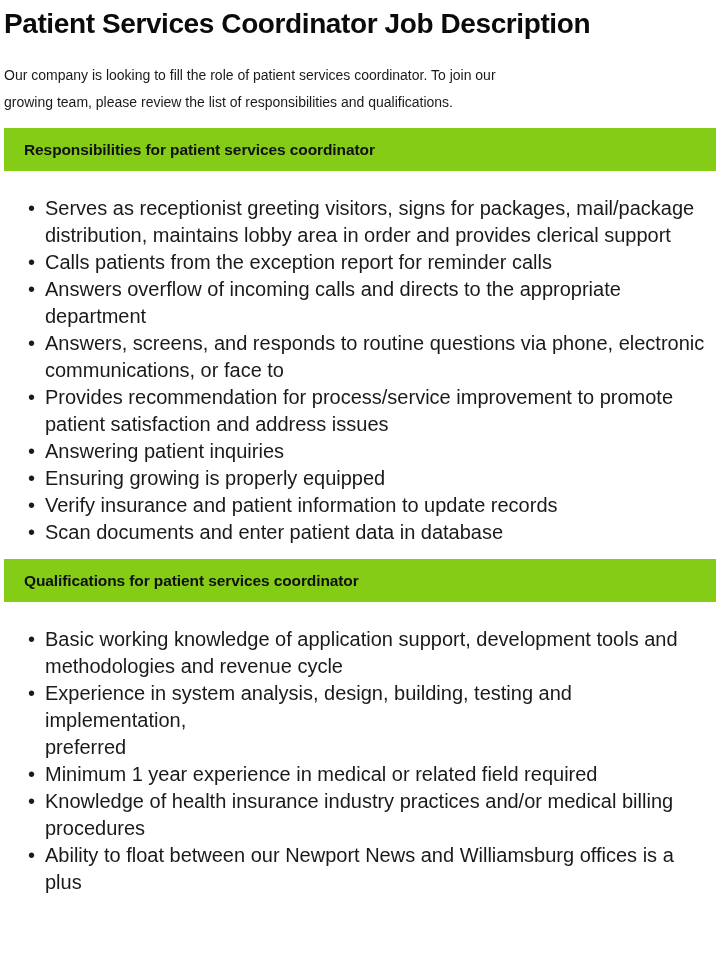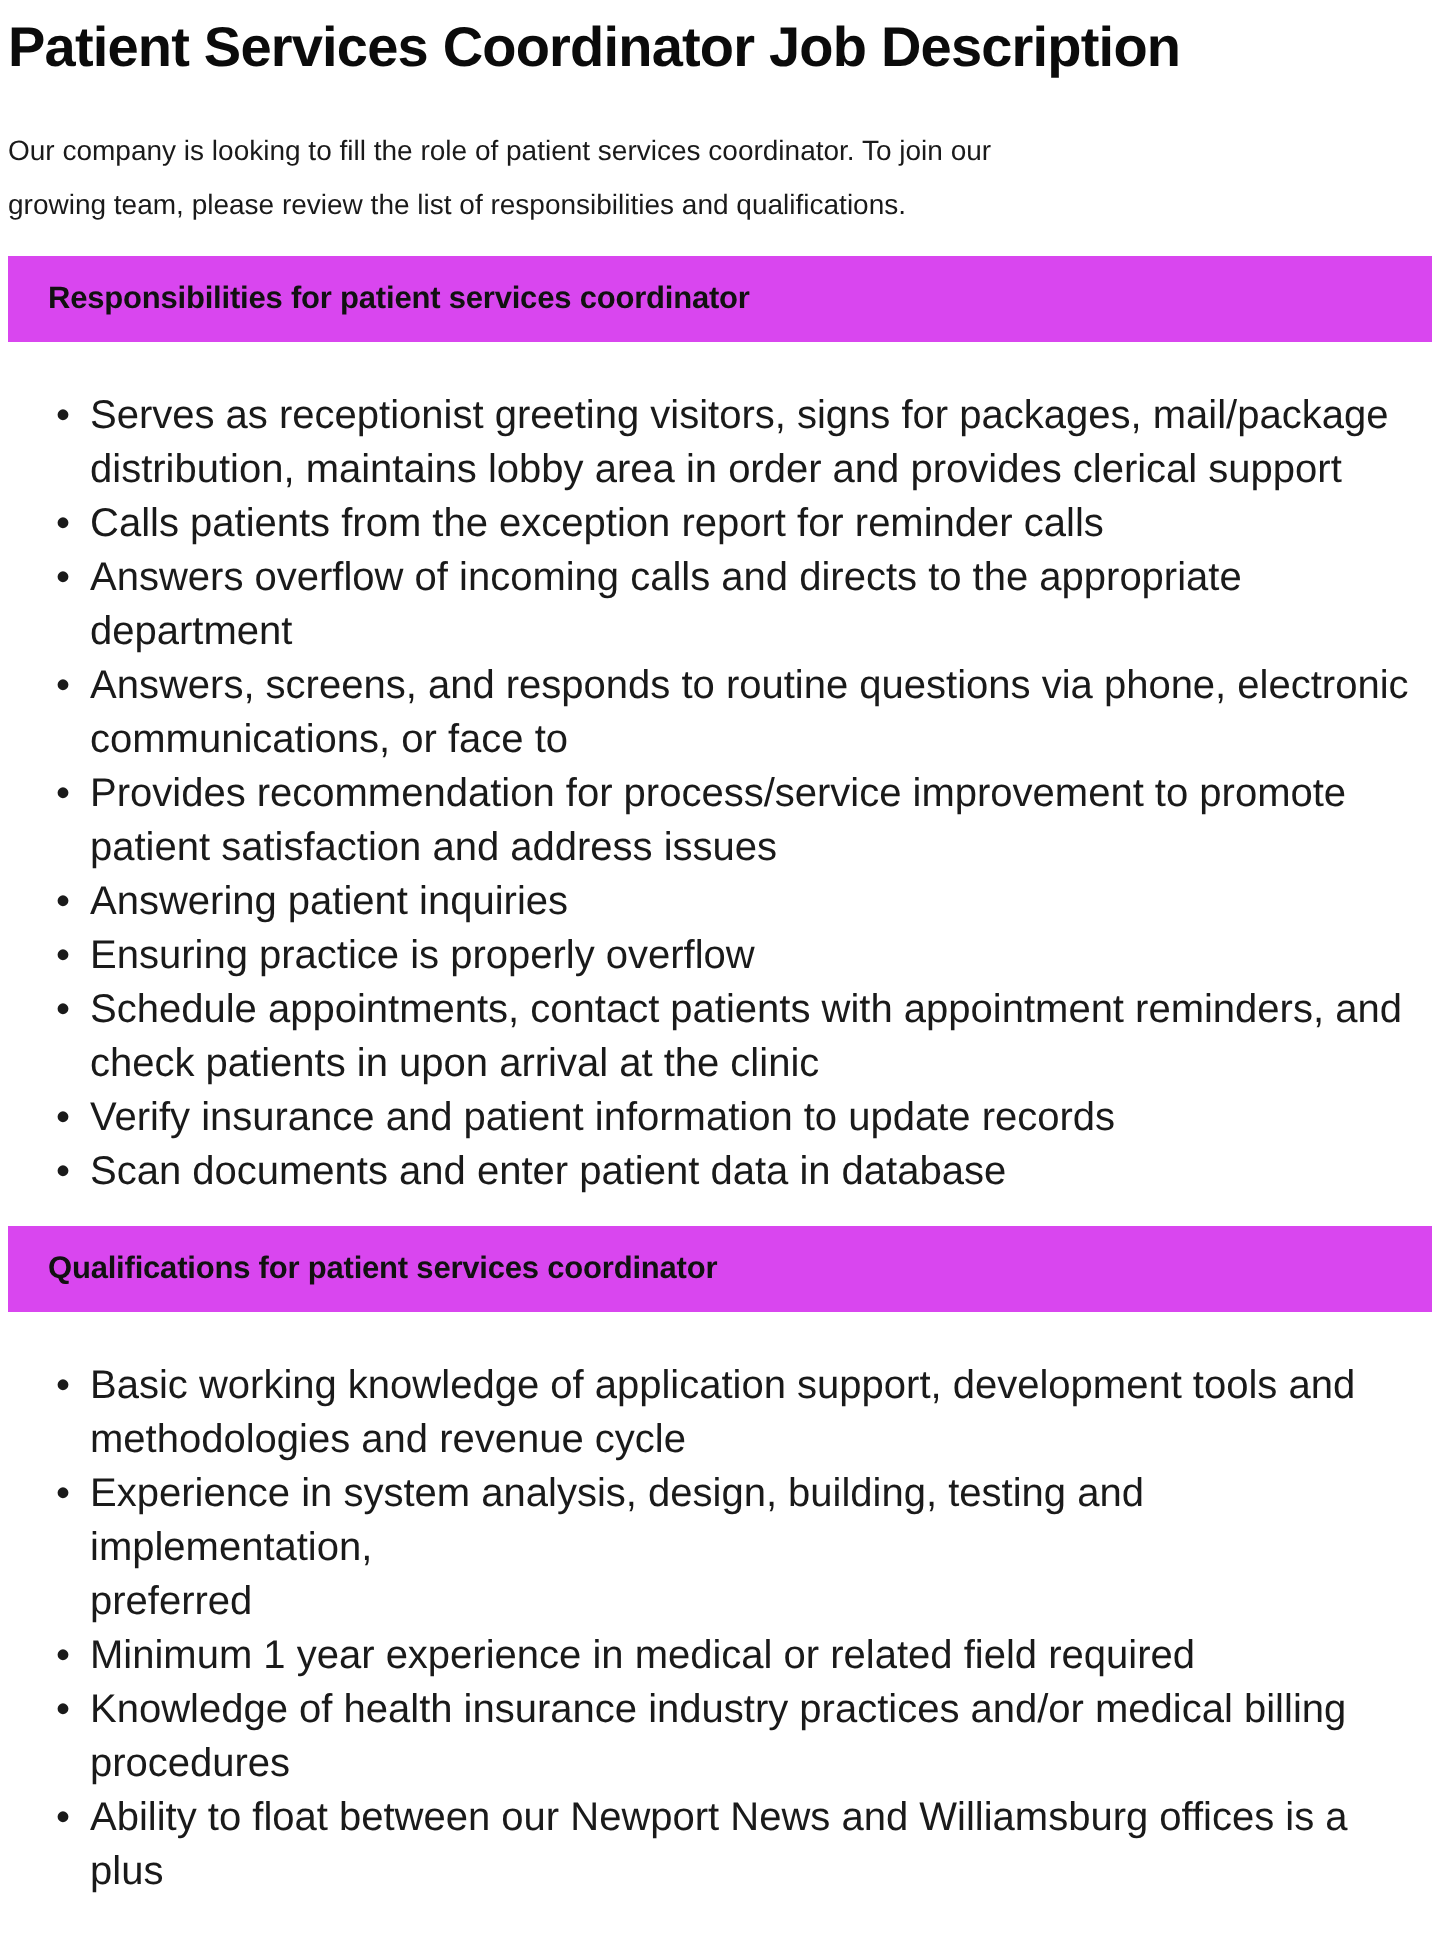--- a/index.html
+++ b/index.html
@@ -29,21 +29,21 @@
     white-space: nowrap;
   }
   .intro {
     font-size: 14px;
     line-height: 27px;
     margin: 0 0 12px 0;
     white-space: pre-line;
     color: #1a1a1a;
   }
   .section-header {
-    background: #d946ef;
+    background: #84cc16;
     height: 43px;
     display: flex;
     align-items: center;
     padding: 0 20px;
     box-sizing: border-box;
     margin: 0;
   }
   .section-header .heading-text {
     font-size: 15.5px;
     font-weight: 700;
@@ -92,23 +92,21 @@
     <li>Serves as receptionist greeting visitors, signs for packages, mail/package
 distribution, maintains lobby area in order and provides clerical support</li>
     <li>Calls patients from the exception report for reminder calls</li>
     <li>Answers overflow of incoming calls and directs to the appropriate
 department</li>
     <li>Answers, screens, and responds to routine questions via phone, electronic
 communications, or face to</li>
     <li>Provides recommendation for process/service improvement to promote
 patient satisfaction and address issues</li>
     <li>Answering patient inquiries</li>
-    <li>Ensuring practice is properly overflow</li>
-    <li>Schedule appointments, contact patients with appointment reminders, and
-check patients in upon arrival at the clinic</li>
+    <li>Ensuring growing is properly equipped</li>
     <li>Verify insurance and patient information to update records</li>
     <li>Scan documents and enter patient data in database</li>
   </ul>
 
   <div class="section-header">
     <span class="heading-text">Qualifications for patient services coordinator</span>
   </div>
 
   <ul class="bullets last">
     <li>Basic working knowledge of application support, development tools and

